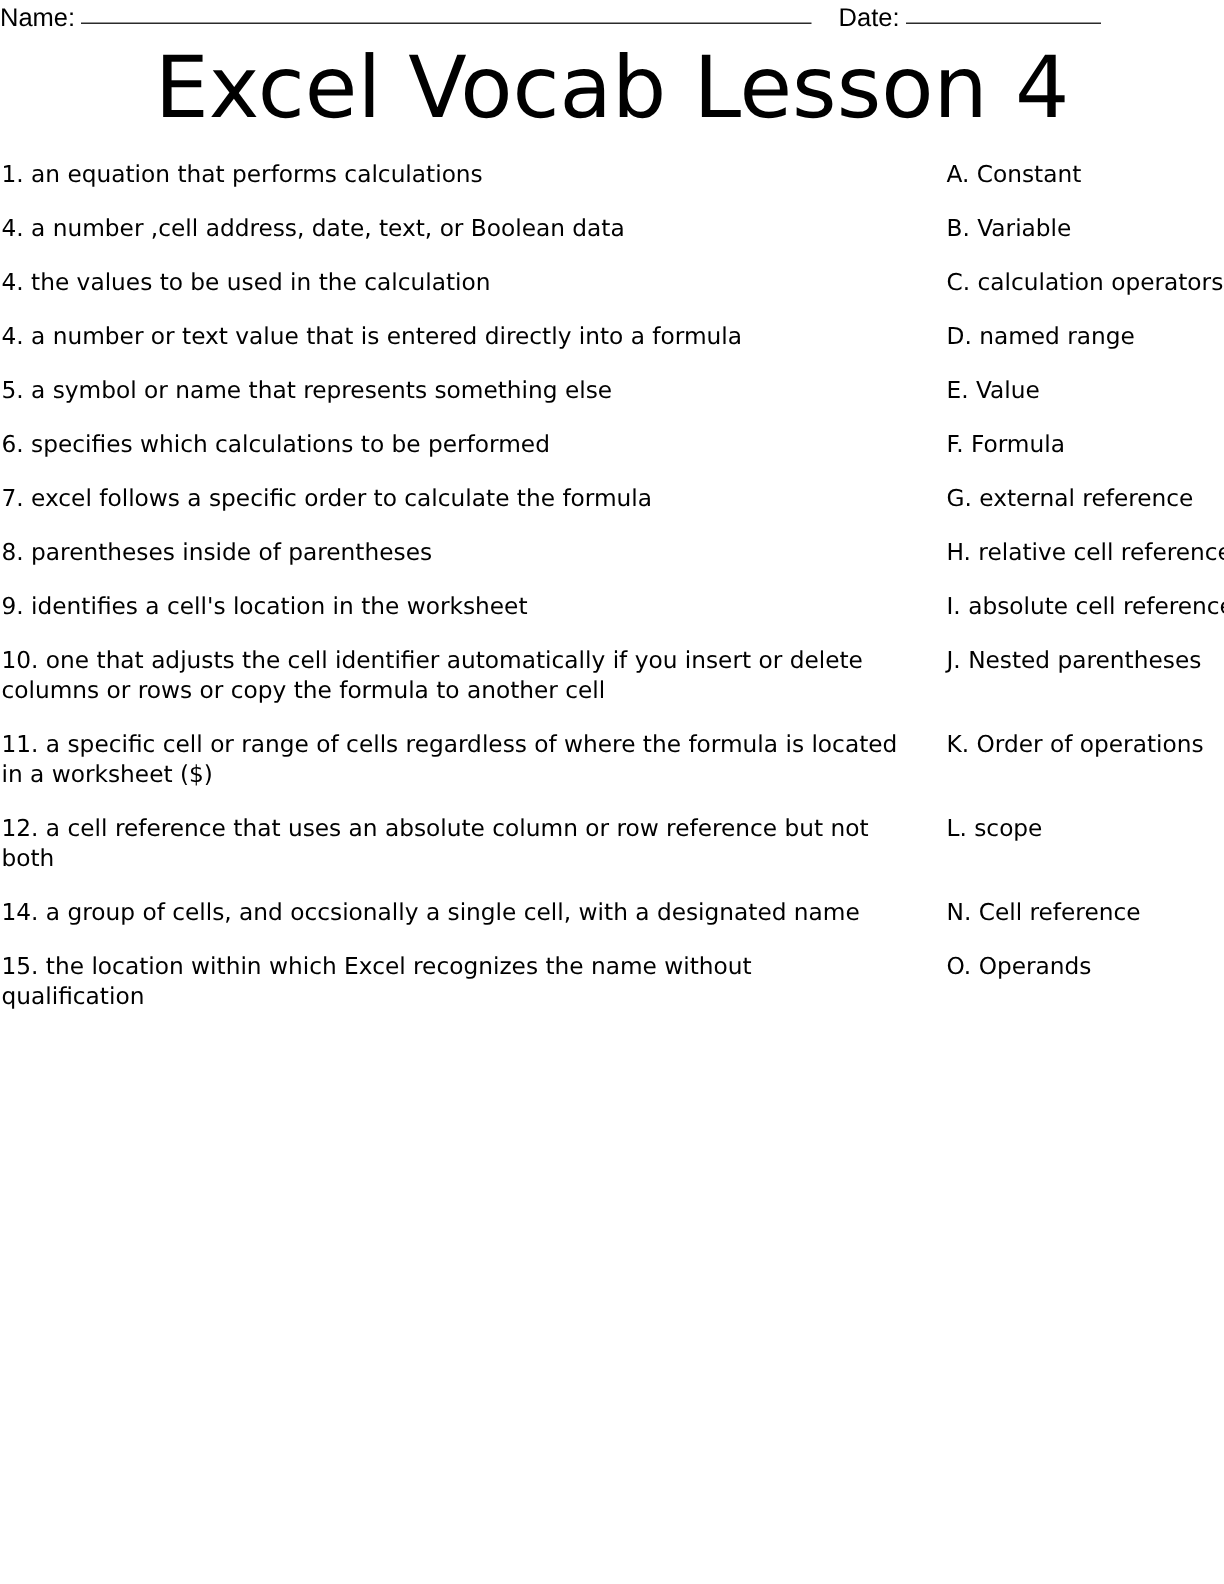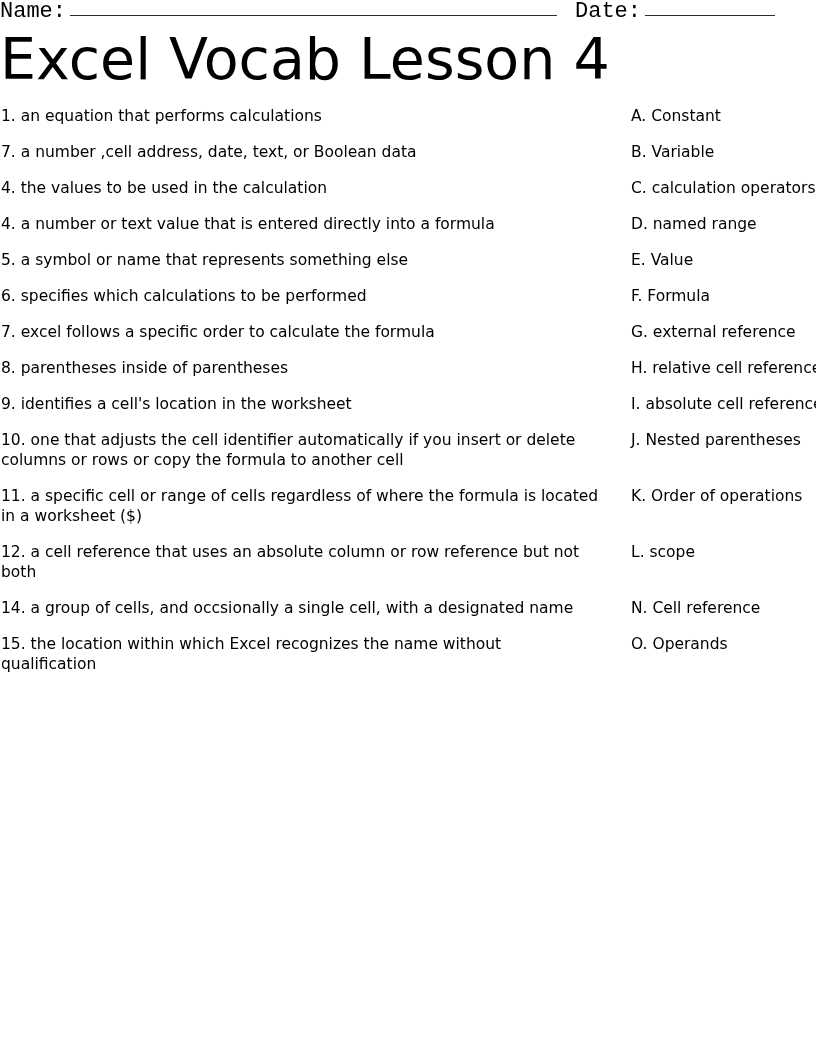--- a/index.html
+++ b/index.html
@@ -29,38 +29,39 @@
   .header-row {
     display: flex;
     align-items: baseline;
     font-family: "Liberation Sans", sans-serif;
     font-size: 17px;
     line-height: 20px;
     padding-top: 2px;
     white-space: nowrap;
   }
   .hdr-label {
-    font-family: Liberation Mono, monospace;
-    font-size: 22px;
+    font-family: Liberation Sans, sans-serif;
+    font-size: 17px;
     color: #000;
   }
   .rule {
     display: inline-block;
     border-bottom: 1px solid #2b2b2b;
     height: 14px;
     margin: 0 0 0 4px;
     position: relative;
     top: -1px;
   }
   .rule-name { width: 487px; }
   .rule-date { width: 130px; }
   .hdr-date-label { margin-left: 18px; }
 
   
   .title {
+    text-align: center;
     font-family: "DejaVu Sans", sans-serif;
     font-weight: 400;
     font-size: 57px;
     line-height: 62px;
     letter-spacing: 0px;
     margin: 6px 0 0 0;
     color: #000;
   }
 
   
@@ -108,21 +109,21 @@
   <h1 class="title">Excel Vocab Lesson 4</h1>
 
   <div class="match-list">
 
     <div class="match-row">
       <div class="q-col">1. an equation that performs calculations</div>
       <div class="a-col">A. Constant</div>
     </div>
 
     <div class="match-row">
-      <div class="q-col">7. a number ,cell address, date, text, or Boolean data</div>
+      <div class="q-col">4. a number ,cell address, date, text, or Boolean data</div>
       <div class="a-col">B. Variable</div>
     </div>
 
     <div class="match-row">
       <div class="q-col">4. the values to be used in the calculation</div>
       <div class="a-col">C. calculation operators</div>
     </div>
 
     <div class="match-row">
       <div class="q-col">4. a number or text value that is entered directly into a formula</div>

